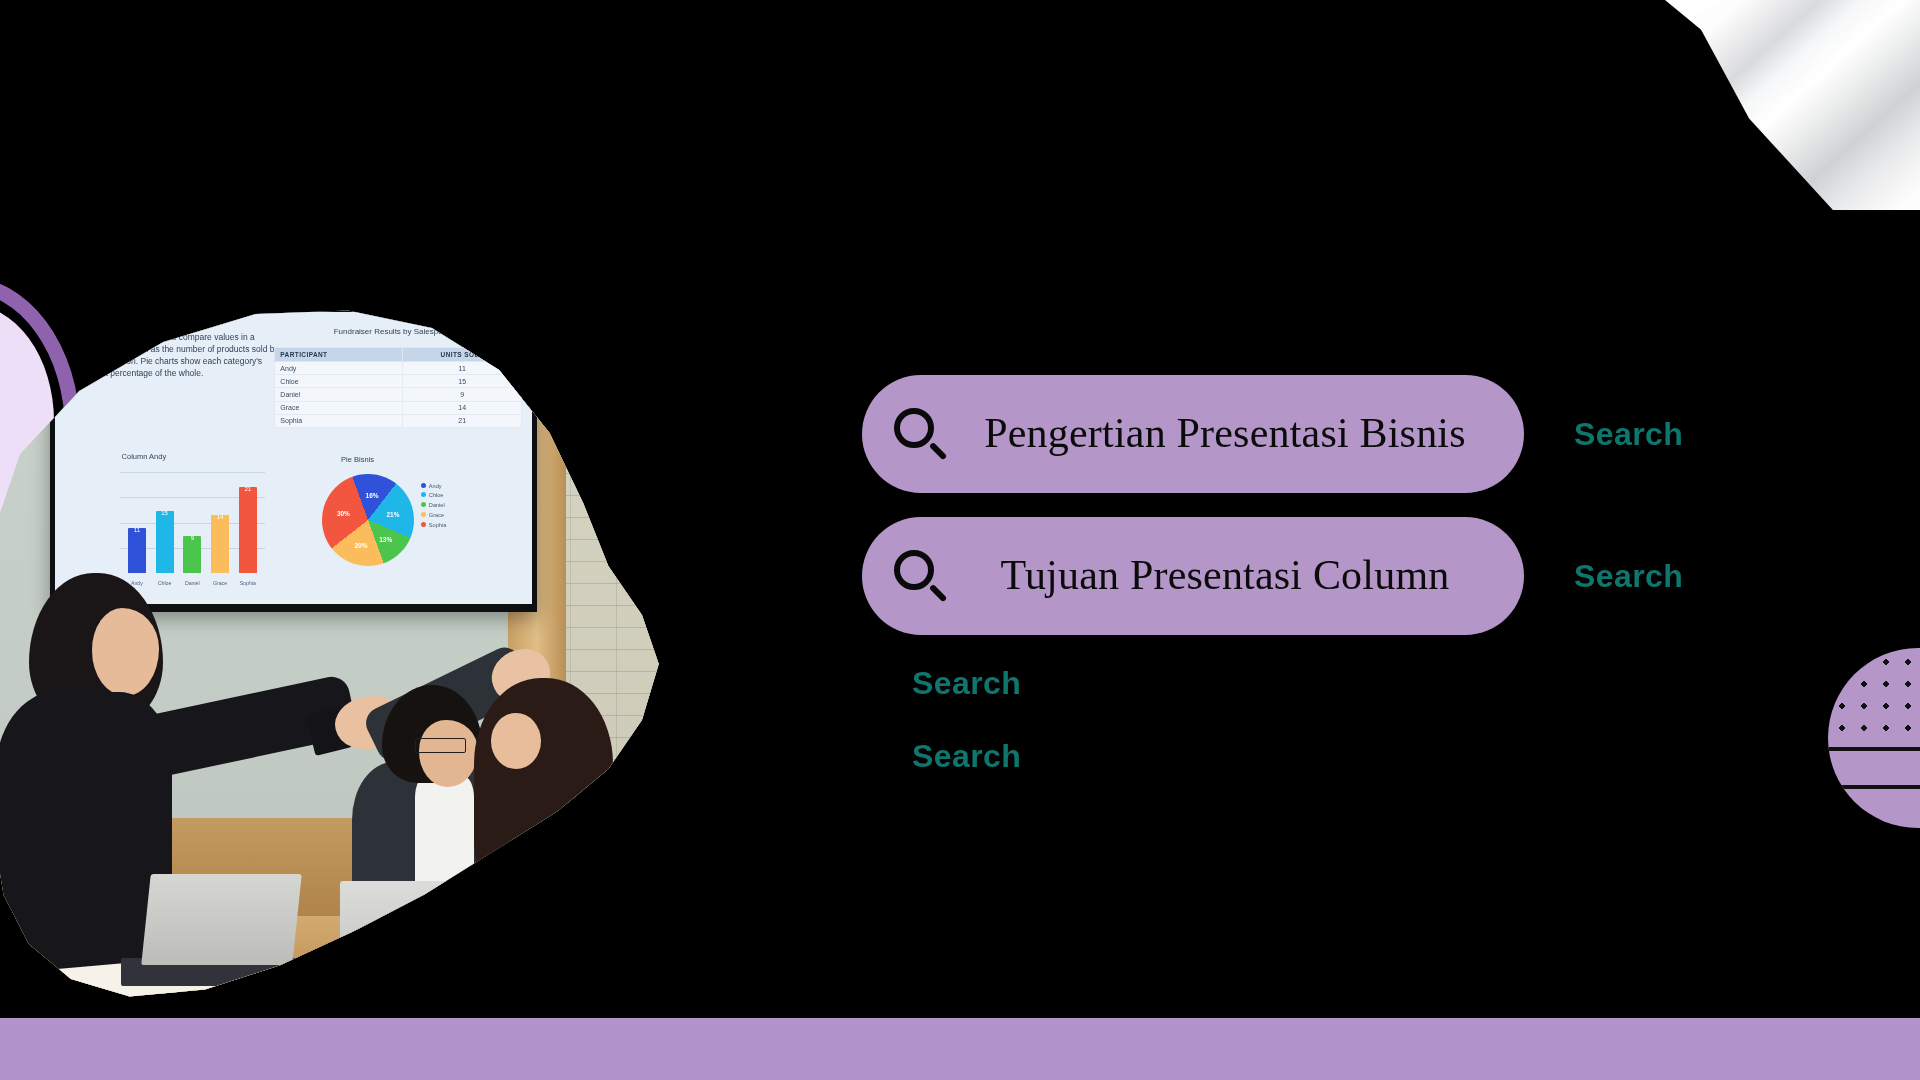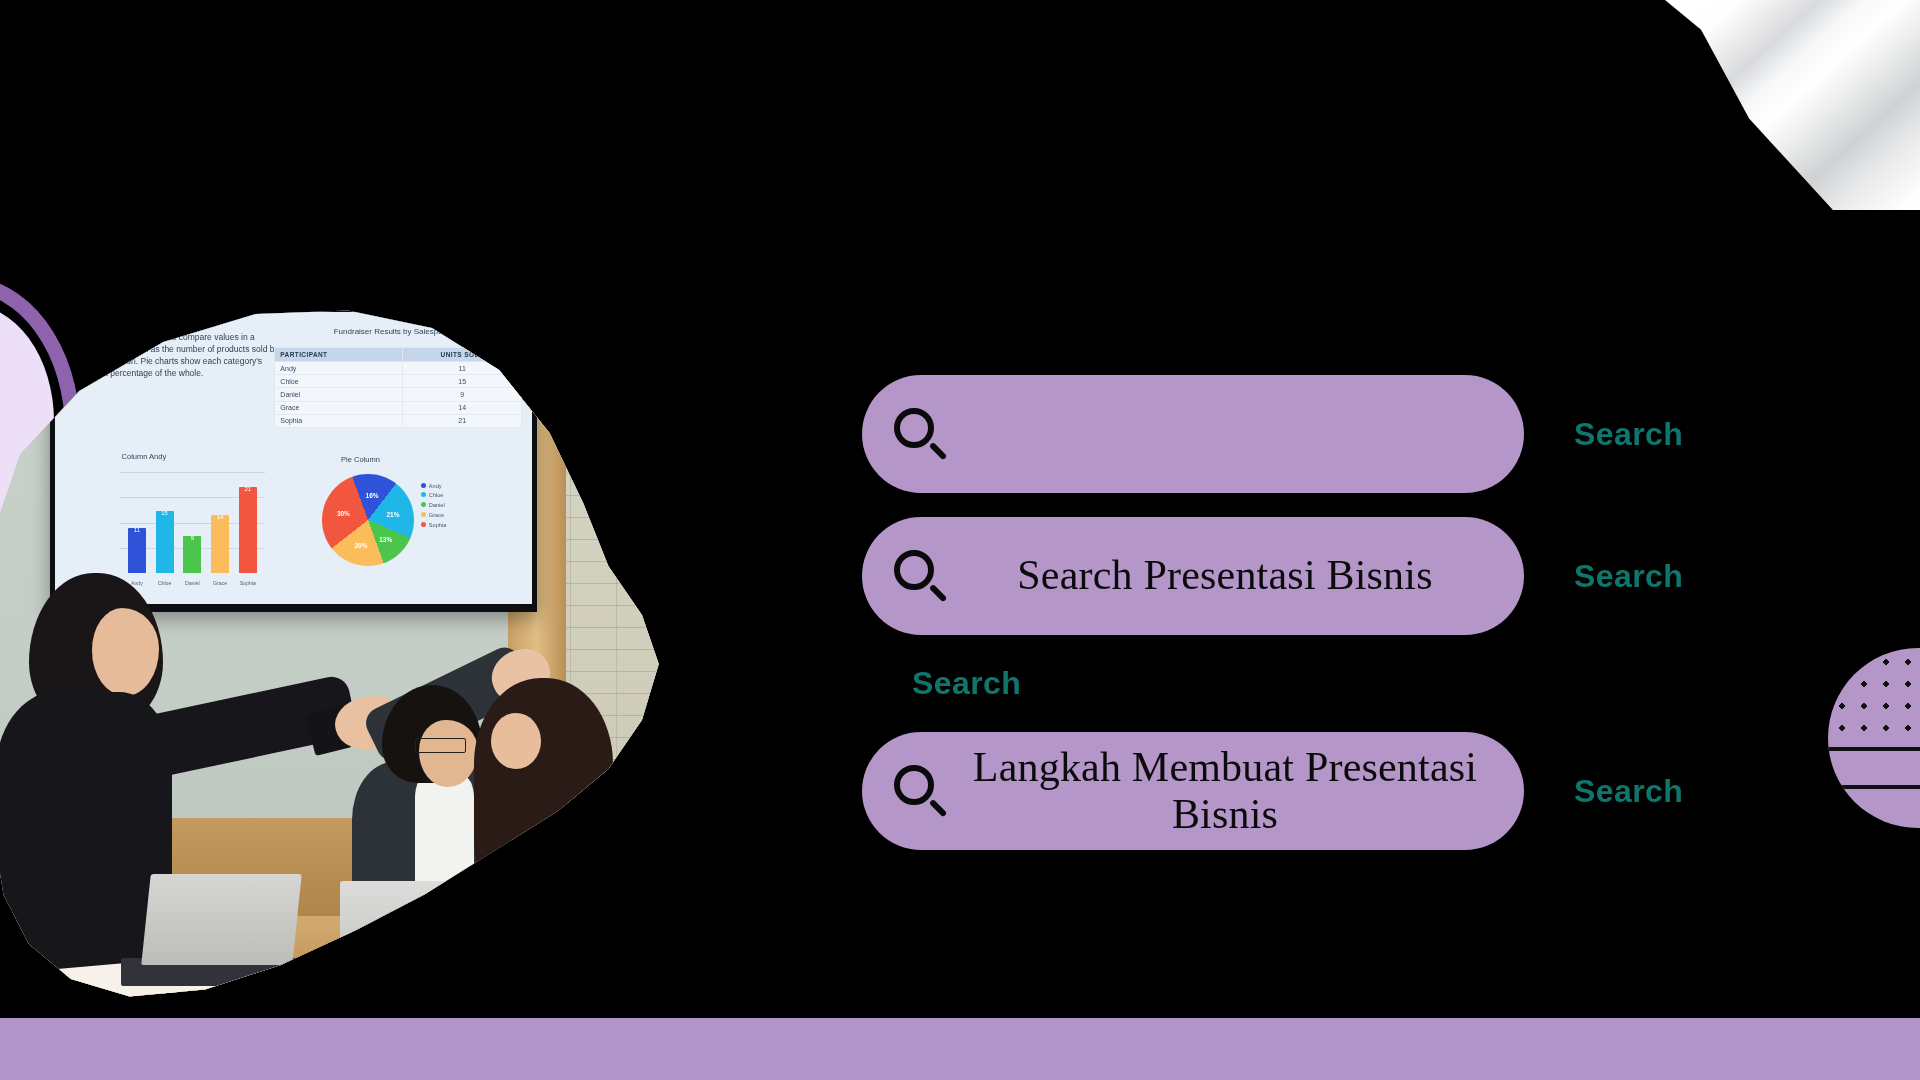--- a/index.html
+++ b/index.html
@@ -296,21 +296,21 @@
                   <span>14</span>
                   <em>Grace</em>
                 </div>
                 <div class="bar" style="height: 87.5%; background: rgb(242, 86, 63);">
                   <span>21</span>
                   <em>Sophia</em>
                 </div>
               </div>
           </div>
 
-          <div class="sl-ch-title pie-title">Pie Column</div>
+          <div class="sl-ch-title pie-title">Pie Bisnis</div>
           <div class="piechart">
             <div class="pie" id="pie" style="background: conic-gradient(from -20deg, rgb(47, 82, 216) 0deg, rgb(47, 82, 216) 57.6deg, rgb(31, 182, 232) 57.6deg, rgb(31, 182, 232) 133.2deg, rgb(76, 197, 76) 133.2deg, rgb(76, 197, 76) 180deg, rgb(251, 189, 92) 180deg, rgb(251, 189, 92) 252deg, rgb(242, 86, 63) 252deg, rgb(242, 86, 63) 360deg);">
                 <div class="lbl" style="left: 54.2836%; top: 22.3296%; transform: translate(-50%, -50%);">16%</div>
                 <div class="lbl" style="left: 77.0959%; top: 42.9421%; transform: translate(-50%, -50%);">21%</div>
                 <div class="lbl" style="left: 69.2385%; top: 70.3441%; transform: translate(-50%, -50%);">13%</div>
                 <div class="lbl" style="left: 42.2822%; top: 76.9153%; transform: translate(-50%, -50%);">20%</div>
                 <div class="lbl" style="left: 23.0847%; top: 42.2822%; transform: translate(-50%, -50%);">30%</div>
               </div>
             <div class="pie-legend" id="pieLegend">
                 <div><i style="background:#2f52d8"></i>Andy</div>
@@ -369,42 +369,36 @@
     <div class="rectline"></div>
   </div>
 
   <div class="rows" id="rows">
       <div class="row">
         <div class="pill">
           <div class="mag">
             <div class="ring"></div>
             <div class="stem"></div>
           </div>
+          <div class="label">Pengertian Presentasi Bisnis</div>
         </div>
         <button class="search-btn">Search</button>
       </div>
       <div class="row">
         <div class="pill">
           <div class="mag">
             <div class="ring"></div>
             <div class="stem"></div>
           </div>
-          <div class="label">Search Presentasi Bisnis</div>
+          <div class="label">Tujuan Presentasi Column</div>
         </div>
         <button class="search-btn">Search</button>
       </div>
       <div class="row">
         <button class="search-btn">Search</button>
       </div>
       <div class="row">
-        <div class="pill">
-          <div class="mag">
-            <div class="ring"></div>
-            <div class="stem"></div>
-          </div>
-          <div class="label">Langkah Membuat Presentasi Bisnis</div>
-        </div>
         <button class="search-btn">Search</button>
       </div>
     </div>
 
   <div class="bottom-bar"></div>
 </div>
 
 </body></html>

